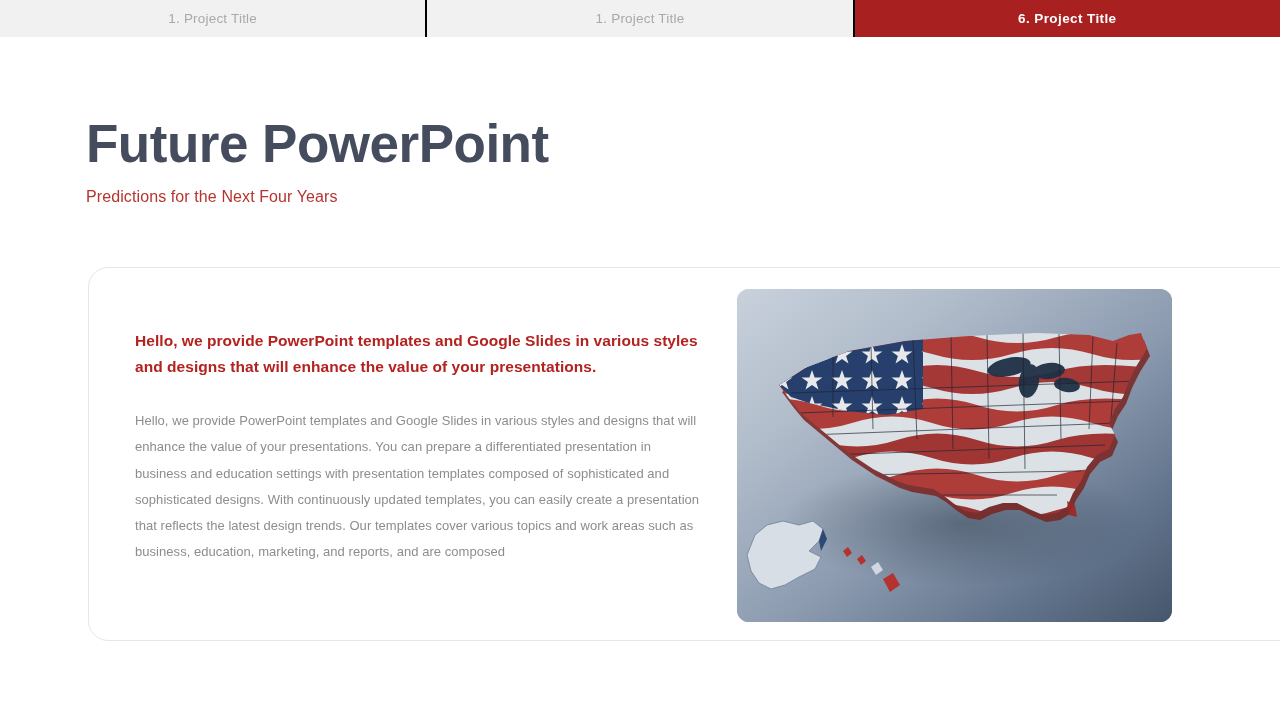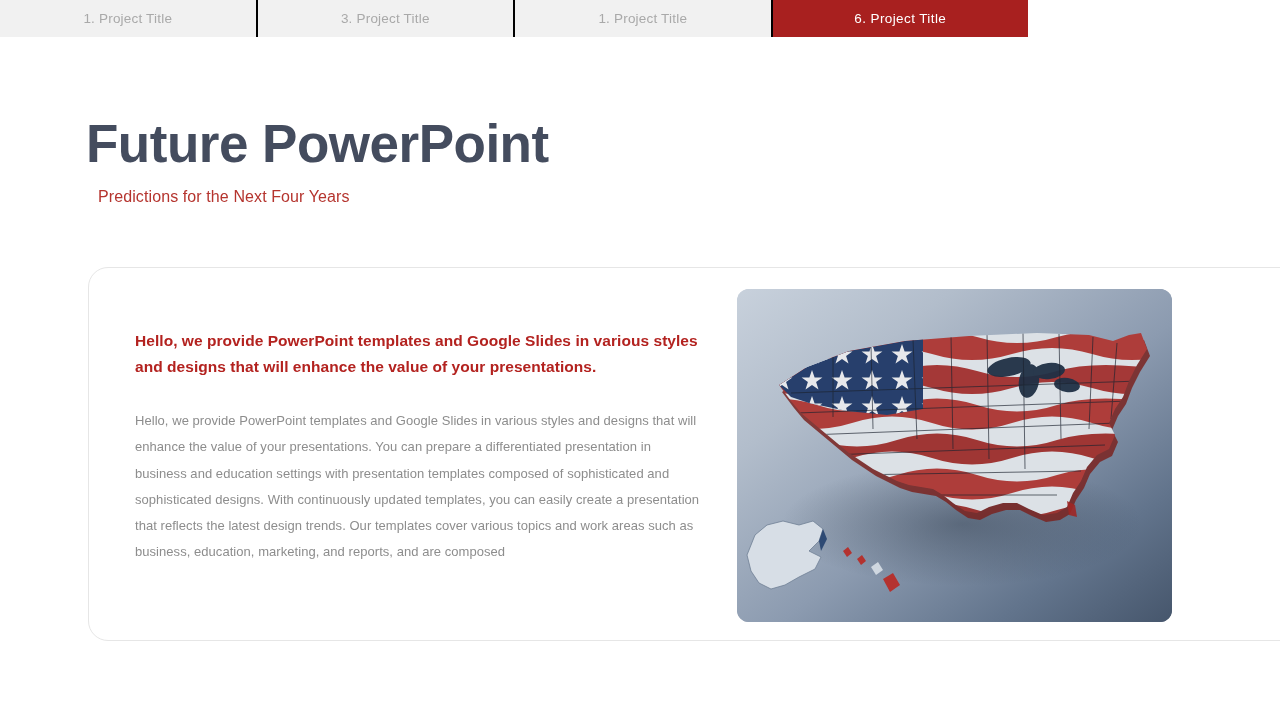--- a/index.html
+++ b/index.html
@@ -16,21 +16,21 @@
     position: relative;
     width: 1280px;
     height: 720px;
     background: #ffffff;
   }
 
   
   .tabbar {
     position: absolute;
     top: 0; left: 0;
-    width: 1028px;
+    width: 1280px;
     height: 37px;
     display: flex;
     background: #000000;
   }
   .tab {
     flex: 1 1 0;
     height: 37px;
     background: #f1f1f1;
     display: flex;
     align-items: center;
@@ -38,21 +38,21 @@
     font-size: 13.5px;
     color: #a9a9a9;
     letter-spacing: 0.2px;
     margin-right: 2px;
     white-space: nowrap;
   }
   .tab:last-child { margin-right: 0; }
   .tab.active {
     background: #a8201f;
     color: #ffffff;
-    font-weight: normal;
+    font-weight: bold;
     letter-spacing: 0.4px;
   }
 
   
   .page-title {
     position: absolute;
     left: 86px;
     top: 112px;
     font-size: 53px;
     font-weight: bold;
@@ -61,21 +61,20 @@
     line-height: 64px;
   }
   .page-subtitle {
     position: absolute;
     left: 86px;
     top: 186px;
     font-size: 16px;
     color: #b5342e;
     line-height: 22px;
     letter-spacing: 0.1px;
-    margin-left: 12px;
   }
 
   
   .card {
     position: absolute;
     left: 88px;
     top: 267px;
     width: 1244px;
     height: 374px;
     border: 1px solid #e6e6e6;
@@ -121,23 +120,20 @@
   .image-panel svg { display: block; width: 100%; height: 100%; }
 </style>
 </head>
 <body>
 
 <div class="slide">
 
   <div class="tabbar">
     <div class="tab">
         <span>1. Project Title</span>
-      </div>
-    <div class="tab">
-        <span>3. Project Title</span>
       </div>
     <div class="tab">
         <span>1. Project Title</span>
       </div>
     <div class="tab active">
         <span>6. Project Title</span>
       </div>
   </div>
 
   <h1 class="page-title">Future PowerPoint</h1>

